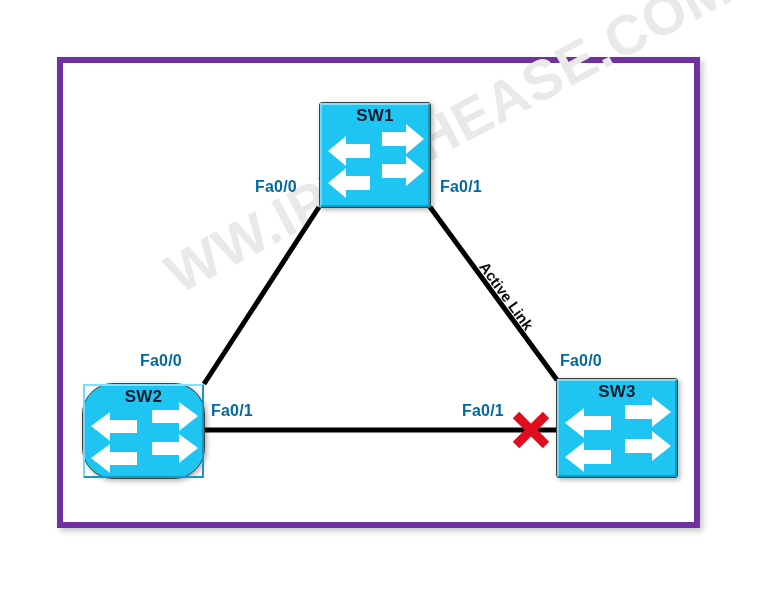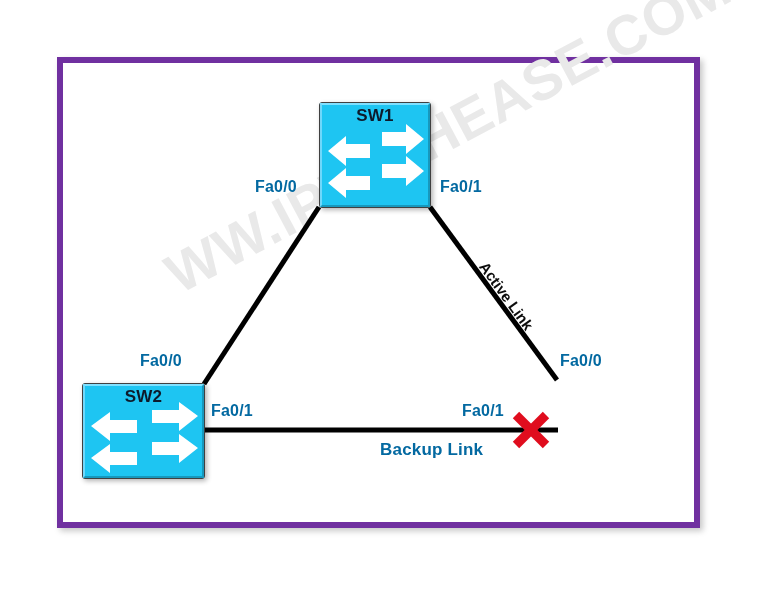--- a/index.html
+++ b/index.html
@@ -153,37 +153,45 @@
       <path d="M104,36 L86,21 L86,29 L62,29 L62,43 L86,43 L86,51 Z" fill="#ffffff"></path>
 
       <path d="M104,68 L86,53 L86,61 L62,61 L62,75 L86,75 L86,83 Z" fill="#ffffff"></path>
 
       <path d="M8,80 L26,65 L26,73 L50,73 L50,87 L26,87 L26,95 Z" fill="#ffffff"></path>
     </svg>
   </div>
   <div class="label" style="left:255px; top:178px;">Fa0/0</div>
   <div class="label" style="left:440px; top:178px;">Fa0/1</div>
 
-  <div class="switch" style="left:82px; top:383px; width:123px; height:96px;">
+  <div class="switch" style="left:82px; top:383px; width:123px; height:96px;border-radius:31px;">
     <span class="sw-name">SW2</span>
     <svg class="sw-arrows" viewBox="0 0 123 96" width="123" height="96">
       <path d="M8,42 L27,28 L27,36 L54,36 L54,49 L27,49 L27,57 Z" fill="#ffffff"></path>
       <path d="M115,32 L96,18 L96,26 L69,26 L69,39 L96,39 L96,47 Z" fill="#ffffff"></path>
       <path d="M115,64 L96,50 L96,58 L69,58 L69,71 L96,71 L96,79 Z" fill="#ffffff"></path>
       <path d="M8,74 L27,60 L27,68 L54,68 L54,81 L27,81 L27,89 Z" fill="#ffffff"></path>
     </svg>
   </div>
   <div class="label" style="left:140px; top:352px;">Fa0/0</div>
   <div class="label" style="left:211px; top:402px;">Fa0/1</div>
 
+  <div class="switch" style="left:556px; top:378px; width:122px; height:100px;">
+    <span class="sw-name">SW3</span>
+    <svg class="sw-arrows" viewBox="0 0 122 100" width="122" height="100">
+      <path d="M8,44 L27,29 L27,37 L54,37 L54,51 L27,51 L27,59 Z" fill="#ffffff"></path>
+      <path d="M114,33 L95,18 L95,26 L68,26 L68,40 L95,40 L95,48 Z" fill="#ffffff"></path>
+      <path d="M114,67 L95,52 L95,60 L68,60 L68,74 L95,74 L95,82 Z" fill="#ffffff"></path>
+      <path d="M8,78 L27,63 L27,71 L54,71 L54,85 L27,85 L27,93 Z" fill="#ffffff"></path>
+    </svg>
+  </div>
   <div class="label" style="left:560px; top:352px;">Fa0/0</div>
   <div class="label" style="left:462px; top:402px;">Fa0/1</div>
 
   <div class="label-rot" style="left:483px; top:255px; transform: rotate(54deg);">Active Link</div>
 
-  <div class="label" style="left:380px; top:440px; font-size:17px;">Backup Link</div>
 
   <svg class="xmark" viewBox="0 0 44 44" style="left:509px; top:408px;">
     <line x1="7" y1="7" x2="37" y2="37" stroke="#e00d1e" stroke-width="9" stroke-linecap="butt"></line>
     <line x1="37" y1="7" x2="7" y2="37" stroke="#e00d1e" stroke-width="9" stroke-linecap="butt"></line>
   </svg>
 
 </div>
 
 </body></html>

